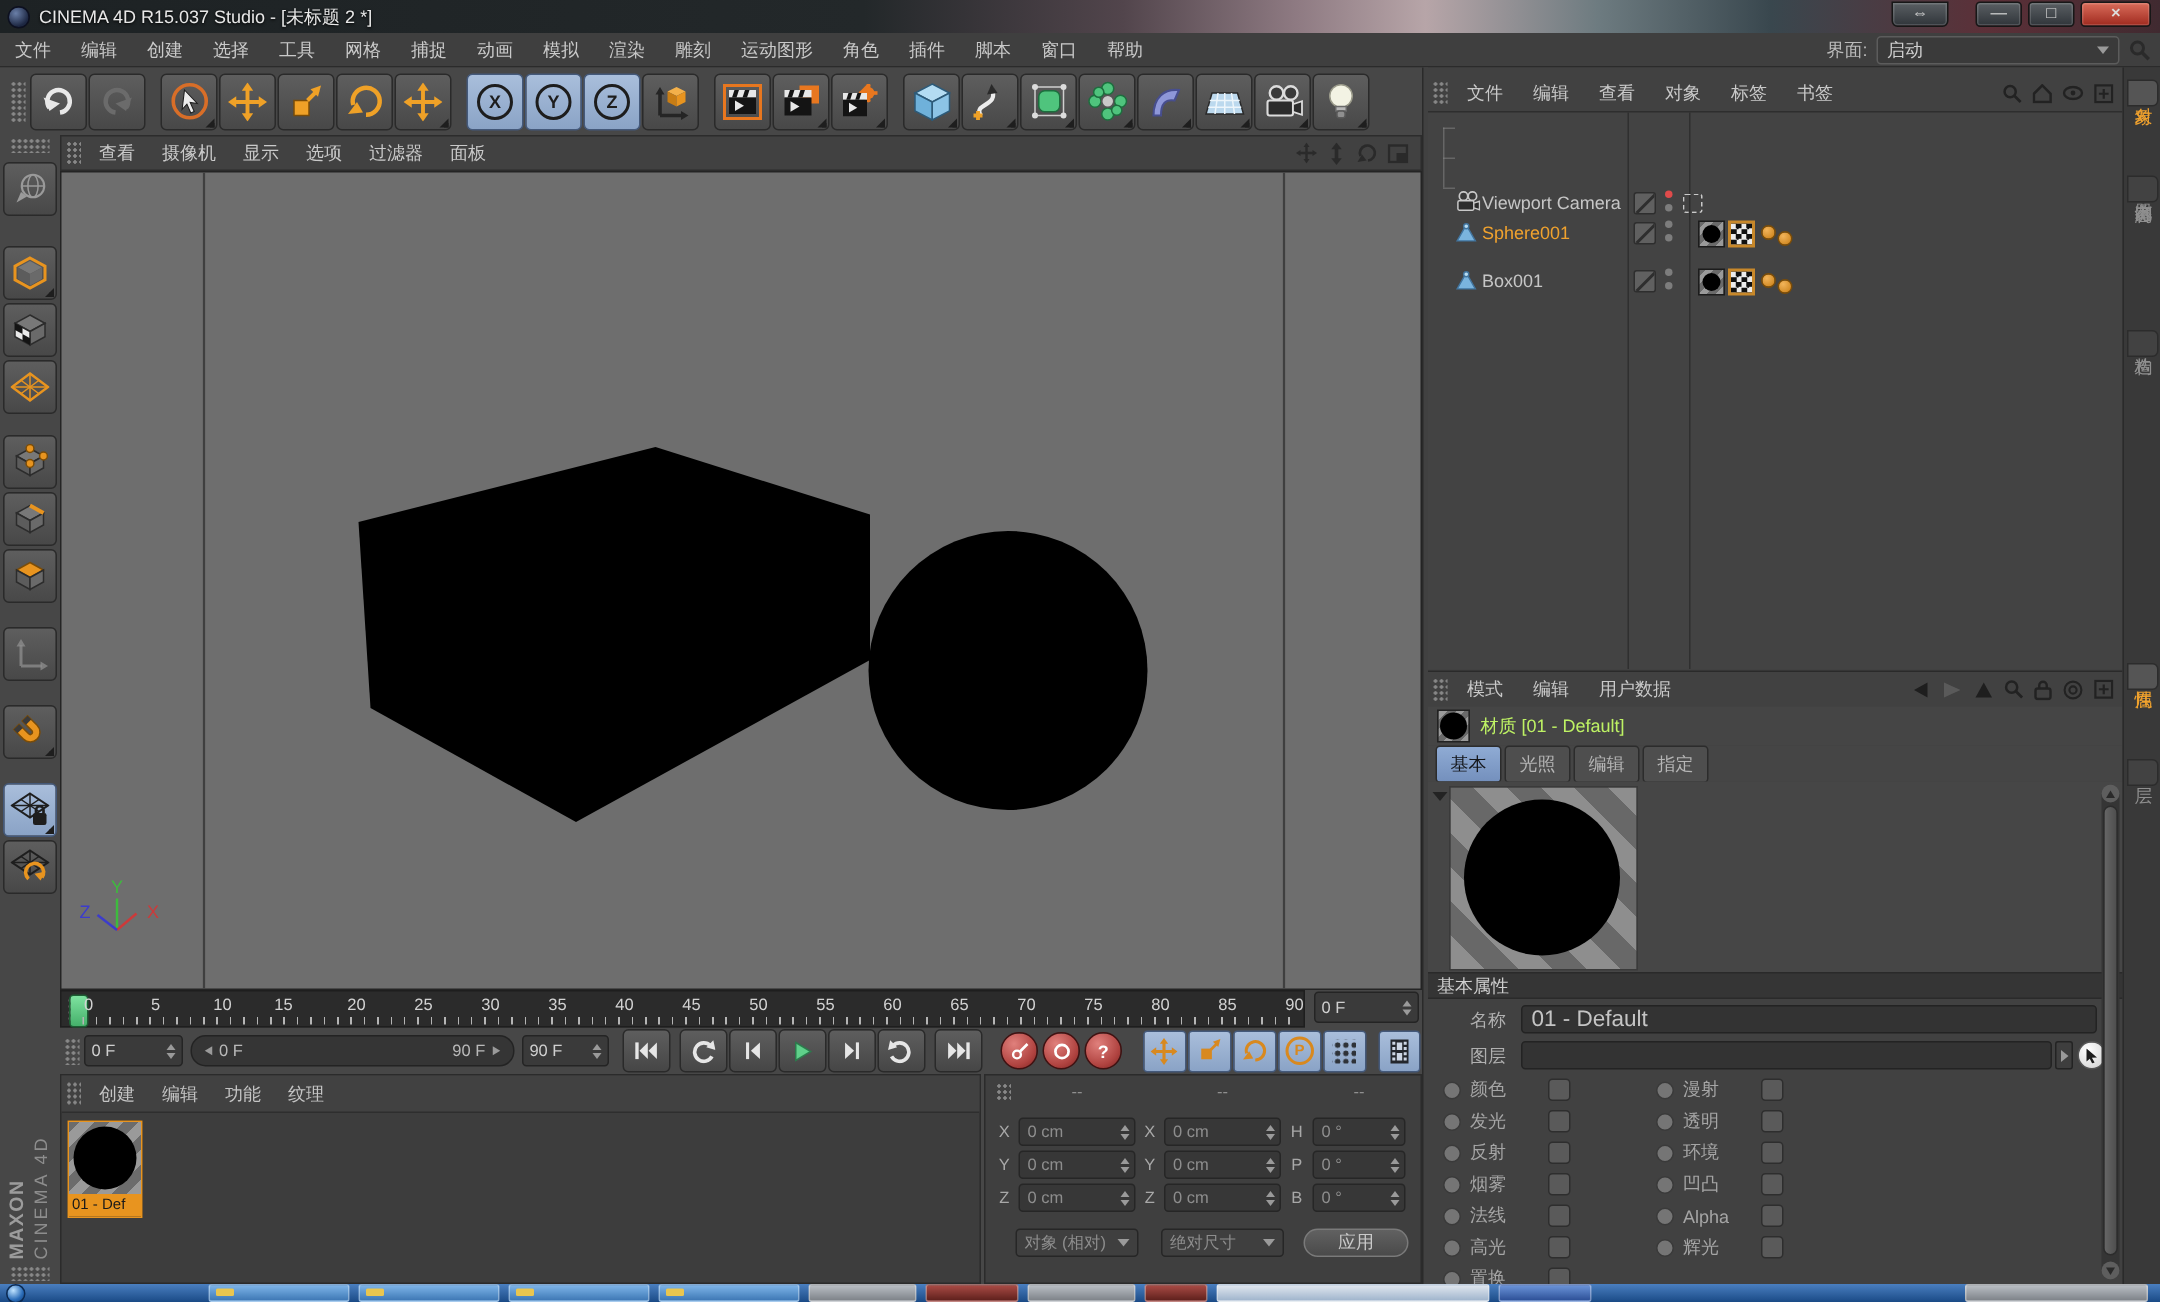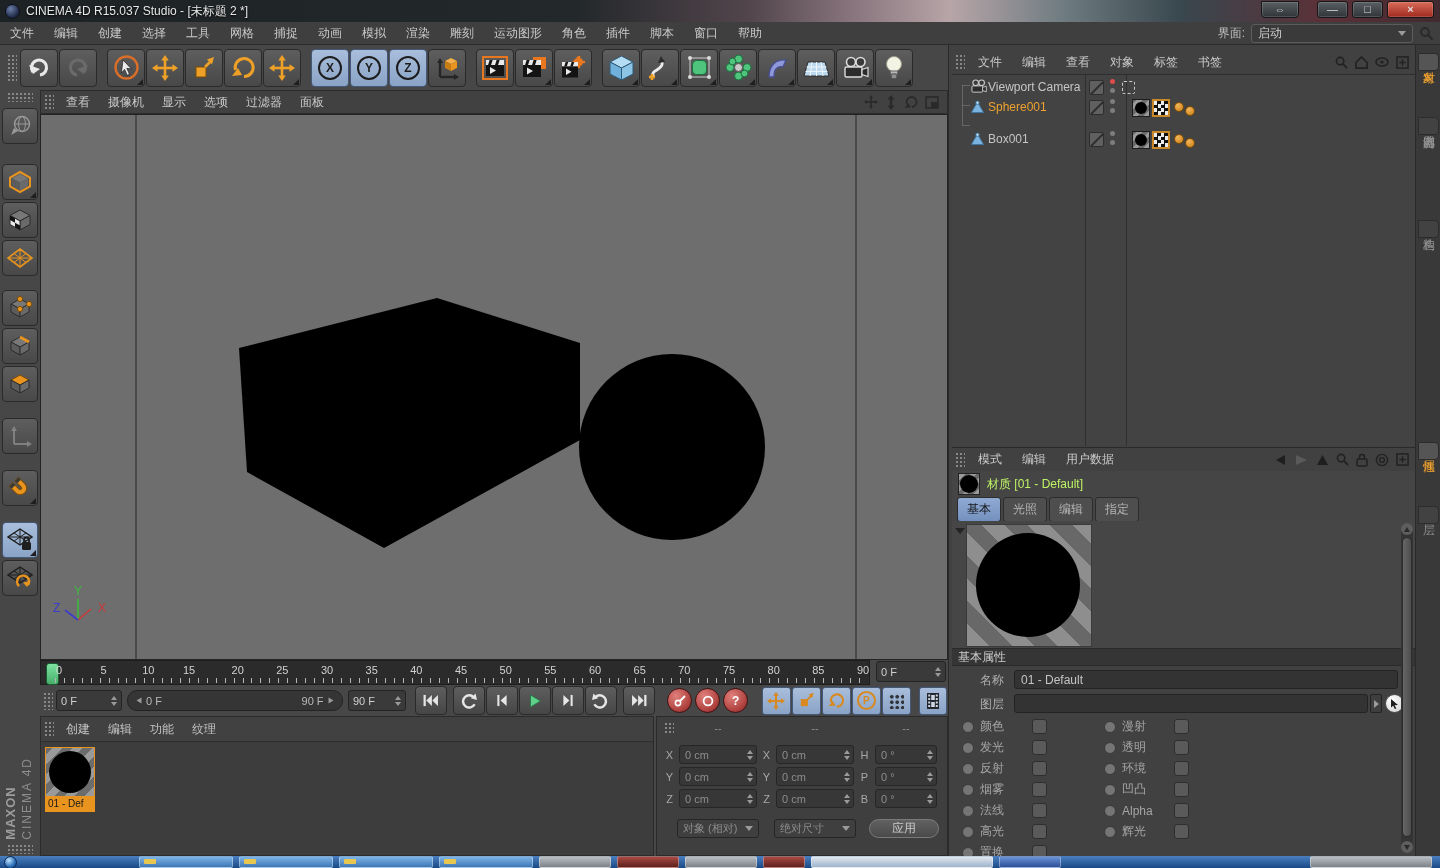--- a/index.html
+++ b/index.html
@@ -78,21 +78,21 @@
   .cgrid{position:absolute;left:6px;top:28px;display:grid;grid-template-columns:13px 78px 13px 78px 15px 62px;column-gap:3px;row-gap:3px;align-items:center;}
   .clab{color:#a8a8a8;font-size:11px;text-align:center;}
   .cfld{background:#373737;border:1px solid #262626;border-radius:3px;height:19px;display:flex;align-items:center;padding:0 3px 0 5px;color:#8d8d8d;font-size:11px;box-sizing:border-box;}
   .ddown{position:absolute;height:19px;background:#3f3f3f;border:1px solid #262626;border-radius:3px;display:flex;align-items:center;padding:0 5px;color:#8d8d8d;font-size:11px;box-sizing:border-box;}
   .applybtn{position:absolute;height:19px;border-radius:10px;background:linear-gradient(#616161,#4a4a4a);border:1px solid #7a7a7a;color:#c9c9c9;display:flex;align-items:center;justify-content:center;font-size:12px;box-sizing:border-box;}
   
   .rightbg{left:948px;top:45px;width:467px;height:811px;background:#414141;border-left:1px solid #2a2a2a;box-sizing:border-box;}
   .ompanelmenu{left:952px;top:50px;width:463px;height:24px;display:flex;align-items:center;background:#414141;}
   .omtree{left:952px;top:74px;width:463px;height:371px;background:#434343;border-top:1px solid #2e2e2e;}
   .omcol{position:absolute;top:0;bottom:0;width:1px;background:#2f2f2f;}
-  .omrow{position:absolute;left:0;width:463px;height:20px;}
+  .omrow{position:absolute;left:0;width:463px;height:20px;margin-top:48px;}
   .obj-name{position:absolute;left:36px;top:3px;color:#c6c6c6;}
   .omrow.sel .obj-name{color:#f0a22e;}
   .treeline{position:absolute;background:#8a8a8a;opacity:.5;}
   .vis-sq{position:absolute;left:137px;top:3px;width:13px;height:13px;background:#606060;border:1px solid #2e2e2e;border-radius:2px;overflow:hidden;}
   .vis-sq::after{content:'';position:absolute;left:-2px;top:5px;width:20px;height:1.5px;background:#2e2e2e;transform:rotate(-45deg);}
   .dots2{position:absolute;left:158px;top:2px;width:6px;height:16px;}
   .dot{position:absolute;left:0;width:5px;height:5px;border-radius:50%;background:#7d7d7d;}
   .dot.b{top:9px;}
   .dot.red{background:#e04b4b;}
   .camact{position:absolute;left:170px;top:4px;width:11px;height:11px;border:1px dashed #c9c9c9;border-radius:2px;}
@@ -115,21 +115,21 @@
   .amtabs{left:952px;top:497px;width:463px;height:24px;display:flex;align-items:center;gap:2px;padding-left:5px;box-sizing:border-box;background:#454545;}
   .amtab{padding:3px 9px;background:#4e4e4e;border:1px solid #2c2c2c;border-radius:3px;color:#b5b5b5;}
   .amtab.active{background:linear-gradient(#8fabd4,#7490bd);color:#14161a;}
   .prevzone{left:952px;top:521px;width:463px;height:127px;background:#464646;}
   .prevsq{position:absolute;left:14px;top:3px;width:124px;height:121px;background:repeating-linear-gradient(45deg,#8e8e8e 0 16px,#686868 16px 32px);border:1px solid #3a3a3a;}
   .prevsq::after{content:'';position:absolute;left:9px;top:8px;width:104px;height:104px;border-radius:50%;background:#000;}
   .expandtri{position:absolute;left:3px;top:7px;width:0;height:0;border-left:5px solid transparent;border-right:5px solid transparent;border-top:6px solid #232323;}
   .secbar{left:952px;top:648px;width:463px;height:18px;background:#353535;border-top:1px solid #2a2a2a;border-bottom:1px solid #2a2a2a;
           display:flex;align-items:center;padding-left:6px;box-sizing:border-box;color:#cecece;}
   .fldlabel{position:absolute;color:#b0b0b0;font-size:12px;text-align:right;width:46px;}
-  .afld{position:absolute;background:#333;border:1px solid #232323;border-radius:3px;height:19px;display:flex;align-items:center;padding:0 6px;color:#c4c4c4;font-size:12px;box-sizing:border-box;}
+  .afld{position:absolute;background:#333;border:1px solid #232323;border-radius:3px;height:19px;display:flex;align-items:center;padding:0 6px;color:#c4c4c4;font-size:15px;box-sizing:border-box;}
   .layerarrow{position:absolute;width:12px;height:19px;background:#3e3e3e;border:1px solid #232323;border-radius:2px;display:flex;align-items:center;justify-content:center;box-sizing:border-box;}
   .layerarrow i{width:0;height:0;border-top:4px solid transparent;border-bottom:4px solid transparent;border-left:5px solid #9a9a9a;}
   .picker{position:absolute;width:17px;height:17px;border-radius:50%;background:radial-gradient(circle at 35% 30%,#fff,#cfcfcf);border:1px solid #555;display:flex;align-items:center;justify-content:center;}
   .ch{display:flex;align-items:center;height:21px;}
   .rdot{width:10px;height:10px;border-radius:50%;background:#757575;border:1px solid #3a3a3a;margin-right:6px;flex:none;}
   .chlab{color:#a5a5a5;}
   .chbox{width:13px;height:13px;border-radius:3px;background:#5a5a5a;border:1px solid #2e2e2e;flex:none;}
   .chcol{position:absolute;width:140px;}
   .chcol .chlab{width:52px;}
   .sbar{position:absolute;left:1401px;top:523px;width:12px;height:330px;background:#353535;border-radius:6px;}

